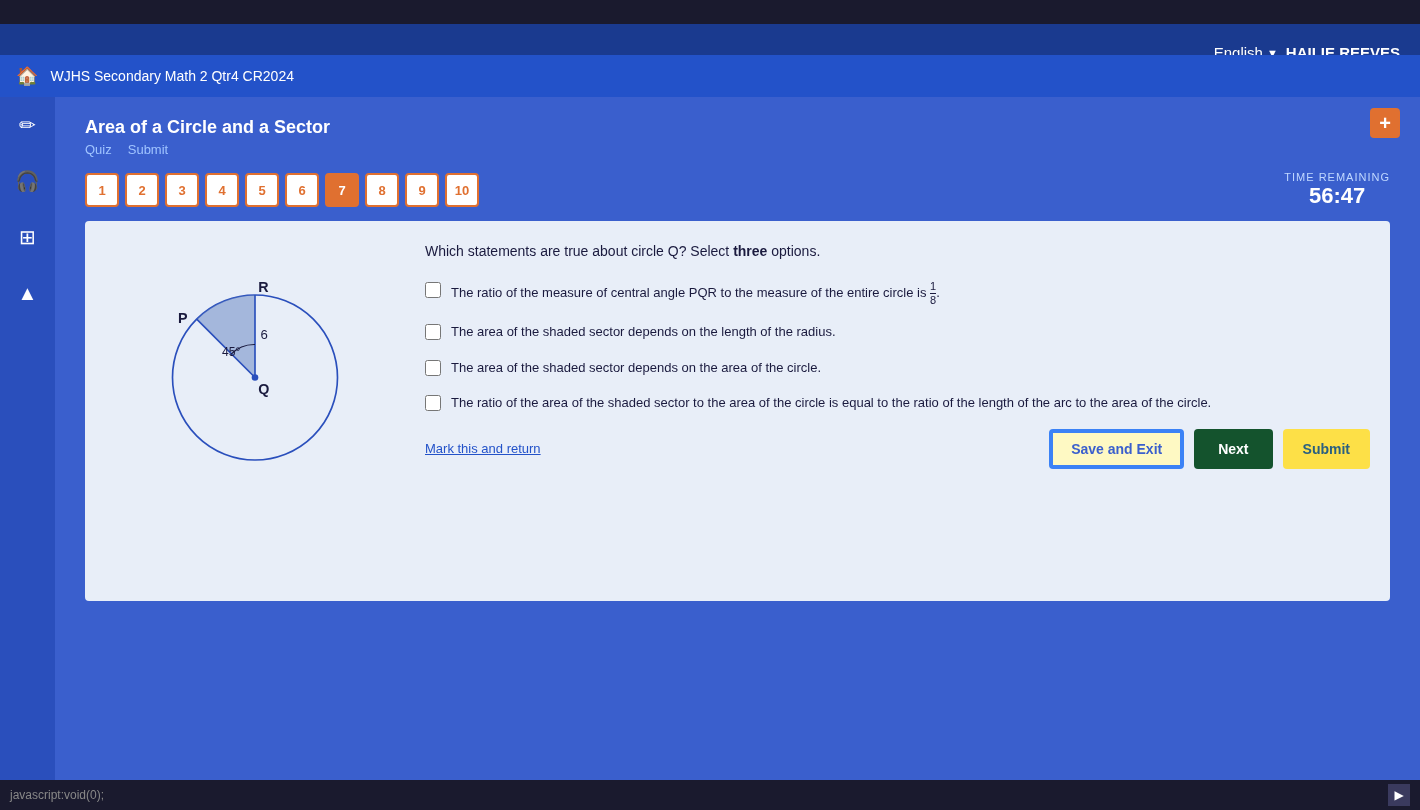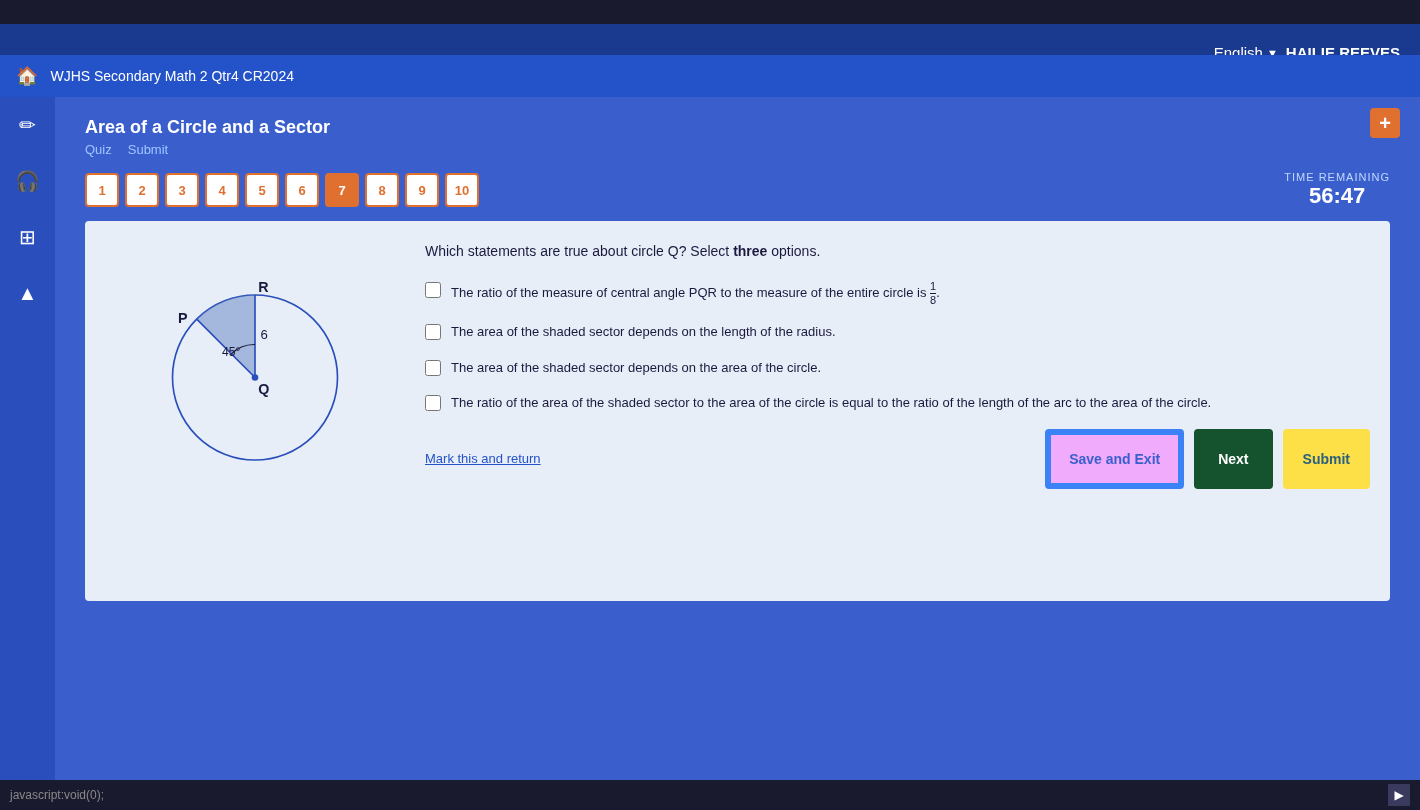--- a/index.html
+++ b/index.html
@@ -225,24 +225,24 @@
       color: #2352c9;
       font-size: 13px;
       text-decoration: underline;
       cursor: pointer;
     }
     .footer-buttons {
       display: flex;
       gap: 10px;
     }
     .btn-save {
-      background: #f0abfc;
-      border: 6px solid #3b82f6;
+      background: #fef9c3;
+      border: 4px solid #3b82f6;
       color: #3a5fcd;
-      padding: 16px 18px;
+      padding: 8px 18px;
       border-radius: 4px;
       font-size: 14px;
       cursor: pointer;
       font-weight: bold;
     }
     .btn-next {
       background: #14532d;
       border: none;
       color: white;
       padding: 8px 24px;

